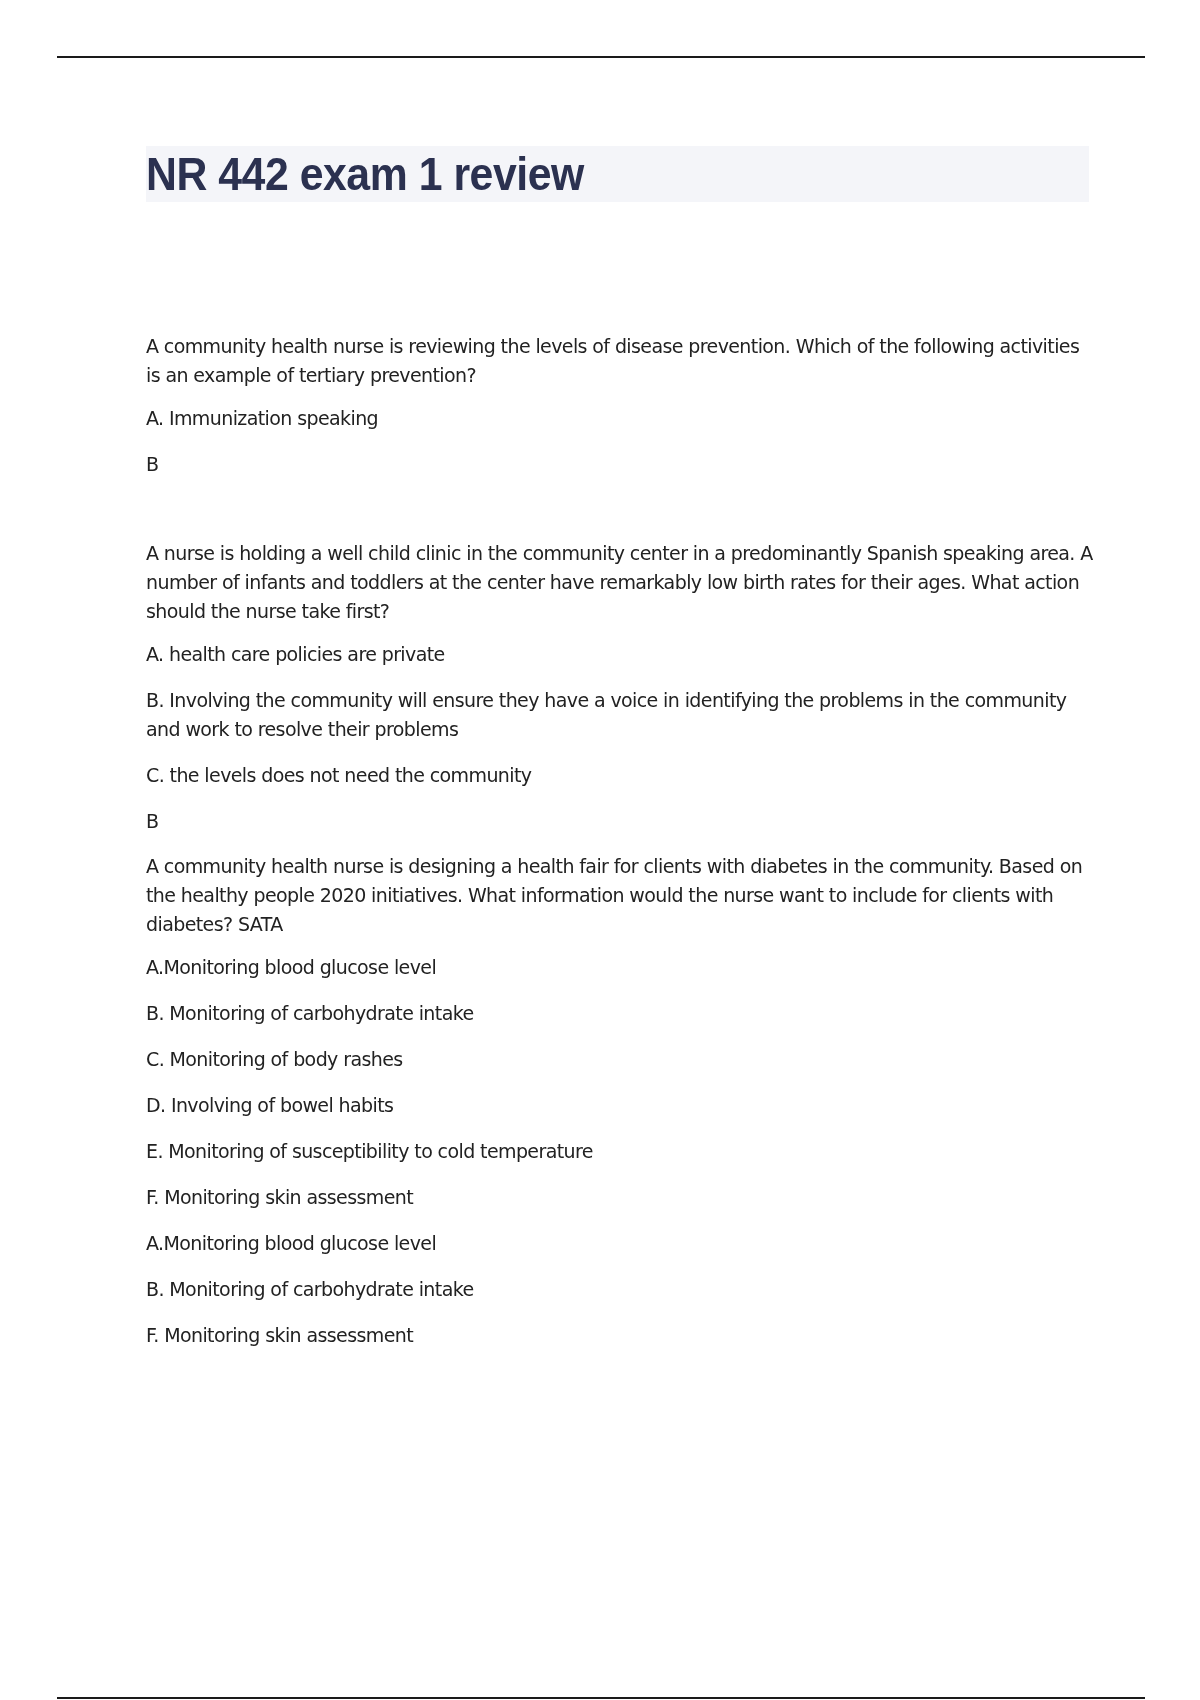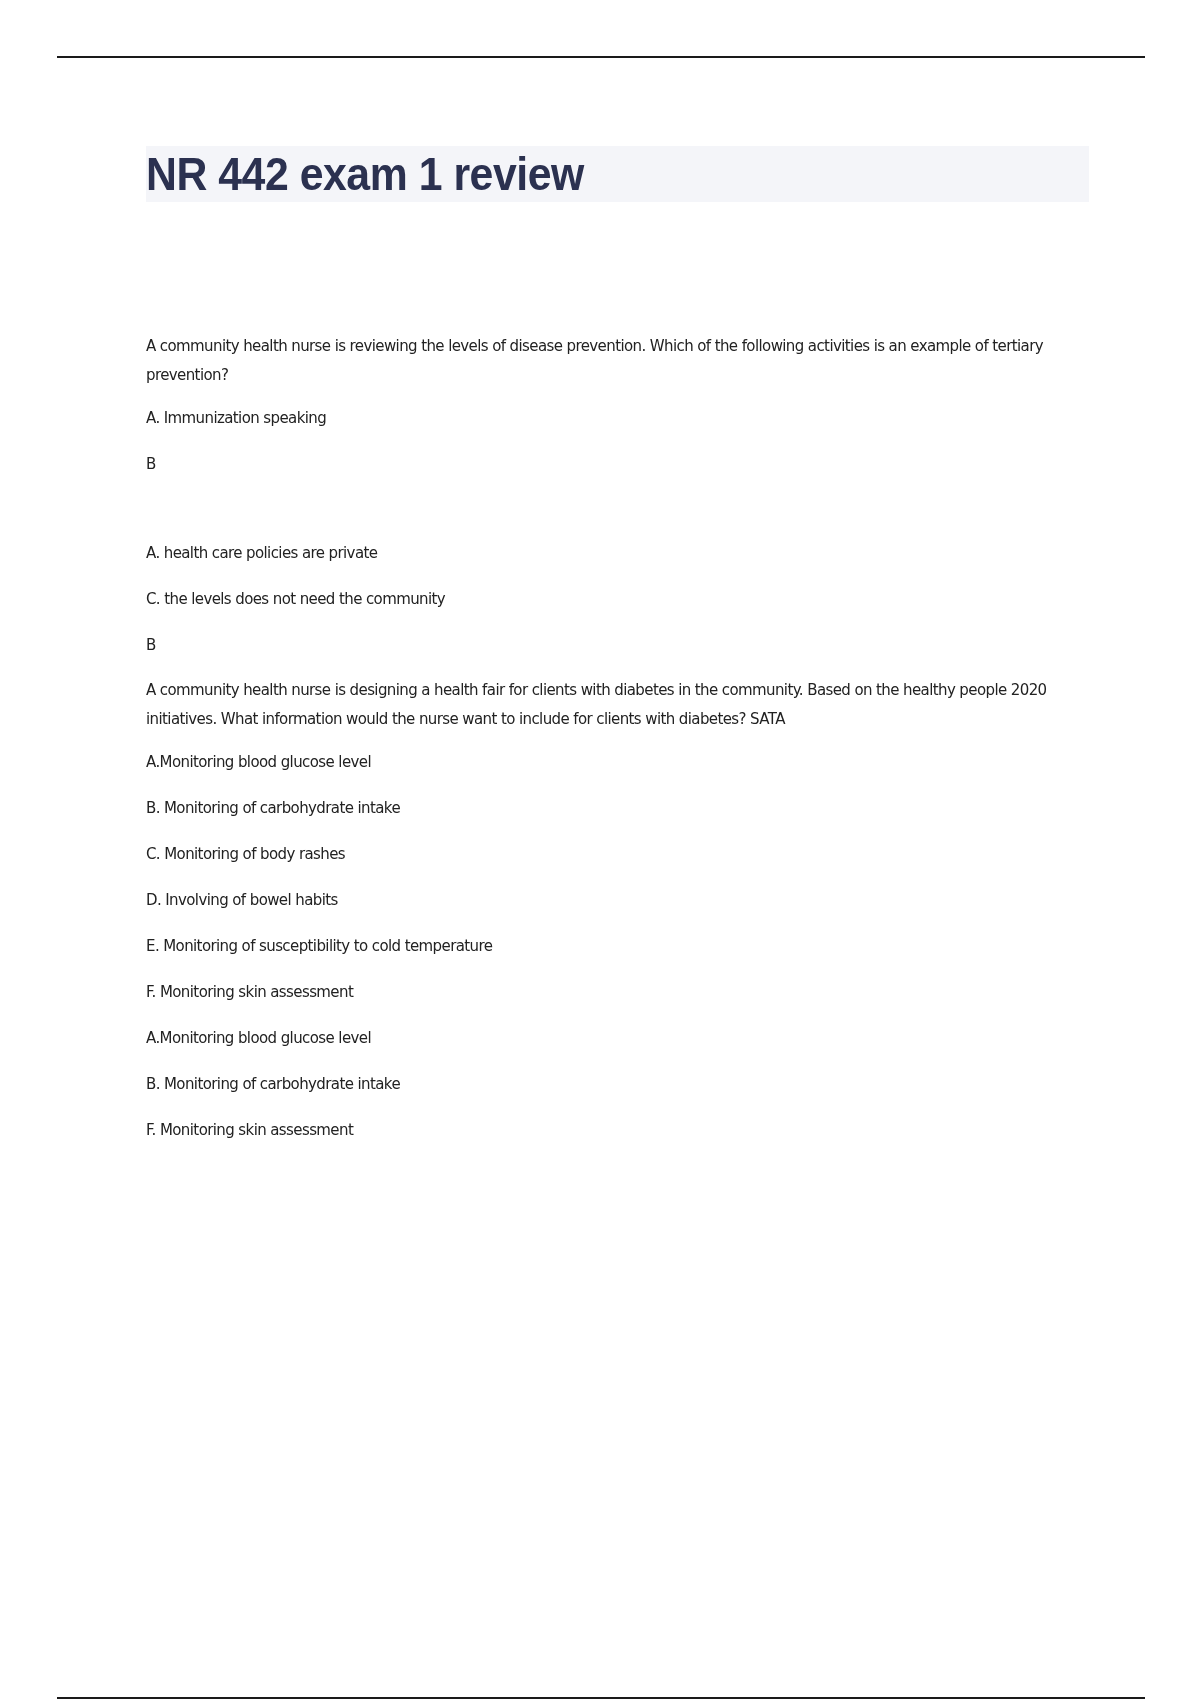--- a/index.html
+++ b/index.html
@@ -48,21 +48,21 @@
       transform-origin: left center;
       white-space: nowrap;
     }
 
     .content {
       position: absolute;
       left: 146px;
       top: 332px;
       width: 950px;
       font-family: "DejaVu Sans", "Liberation Sans", sans-serif;
-      font-size: 15px;
+      font-size: 19px;
       line-height: 29px;
       color: #222222;
       letter-spacing: -0.6px;
     }
     .content p {
       margin: 0;
     }
     .q-text { margin-bottom: 14px !important; }
     .opt { margin-bottom: 17px !important; }
     .ans { margin-bottom: 60px !important; }
@@ -79,21 +79,23 @@
 
 <div class="content">
 
   <div class="q-block q1">
     <p class="q-text">A community health nurse is reviewing the levels of disease prevention. Which of the following activities is an example of tertiary prevention?</p>
     <p class="opt">A. Immunization speaking</p>
     <p class="ans">B</p>
   </div>
 
   <div class="q-block q2">
+    <p class="q-text">A nurse is holding a well child clinic in the community center in a predominantly Spanish speaking area. A number of infants and toddlers at the center have remarkably low birth rates for their ages. What action should the nurse take first?</p>
     <p class="opt">A. health care policies are private</p>
+    <p class="opt">B. Involving the community will ensure they have a voice in identifying the problems in the community and work to resolve their problems</p>
     <p class="opt">C. the levels does not need the community</p>
     <p class="ans tight">B</p>
   </div>
 
   <div class="q-block q3">
     <p class="q-text">A community health nurse is designing a health fair for clients with diabetes in the community. Based on the healthy people 2020 initiatives. What information would the nurse want to include for clients with diabetes? SATA</p>
     <p class="opt">A.Monitoring blood glucose level</p>
     <p class="opt">B. Monitoring of carbohydrate intake</p>
     <p class="opt">C. Monitoring of body rashes</p>
     <p class="opt">D. Involving of bowel habits</p>

